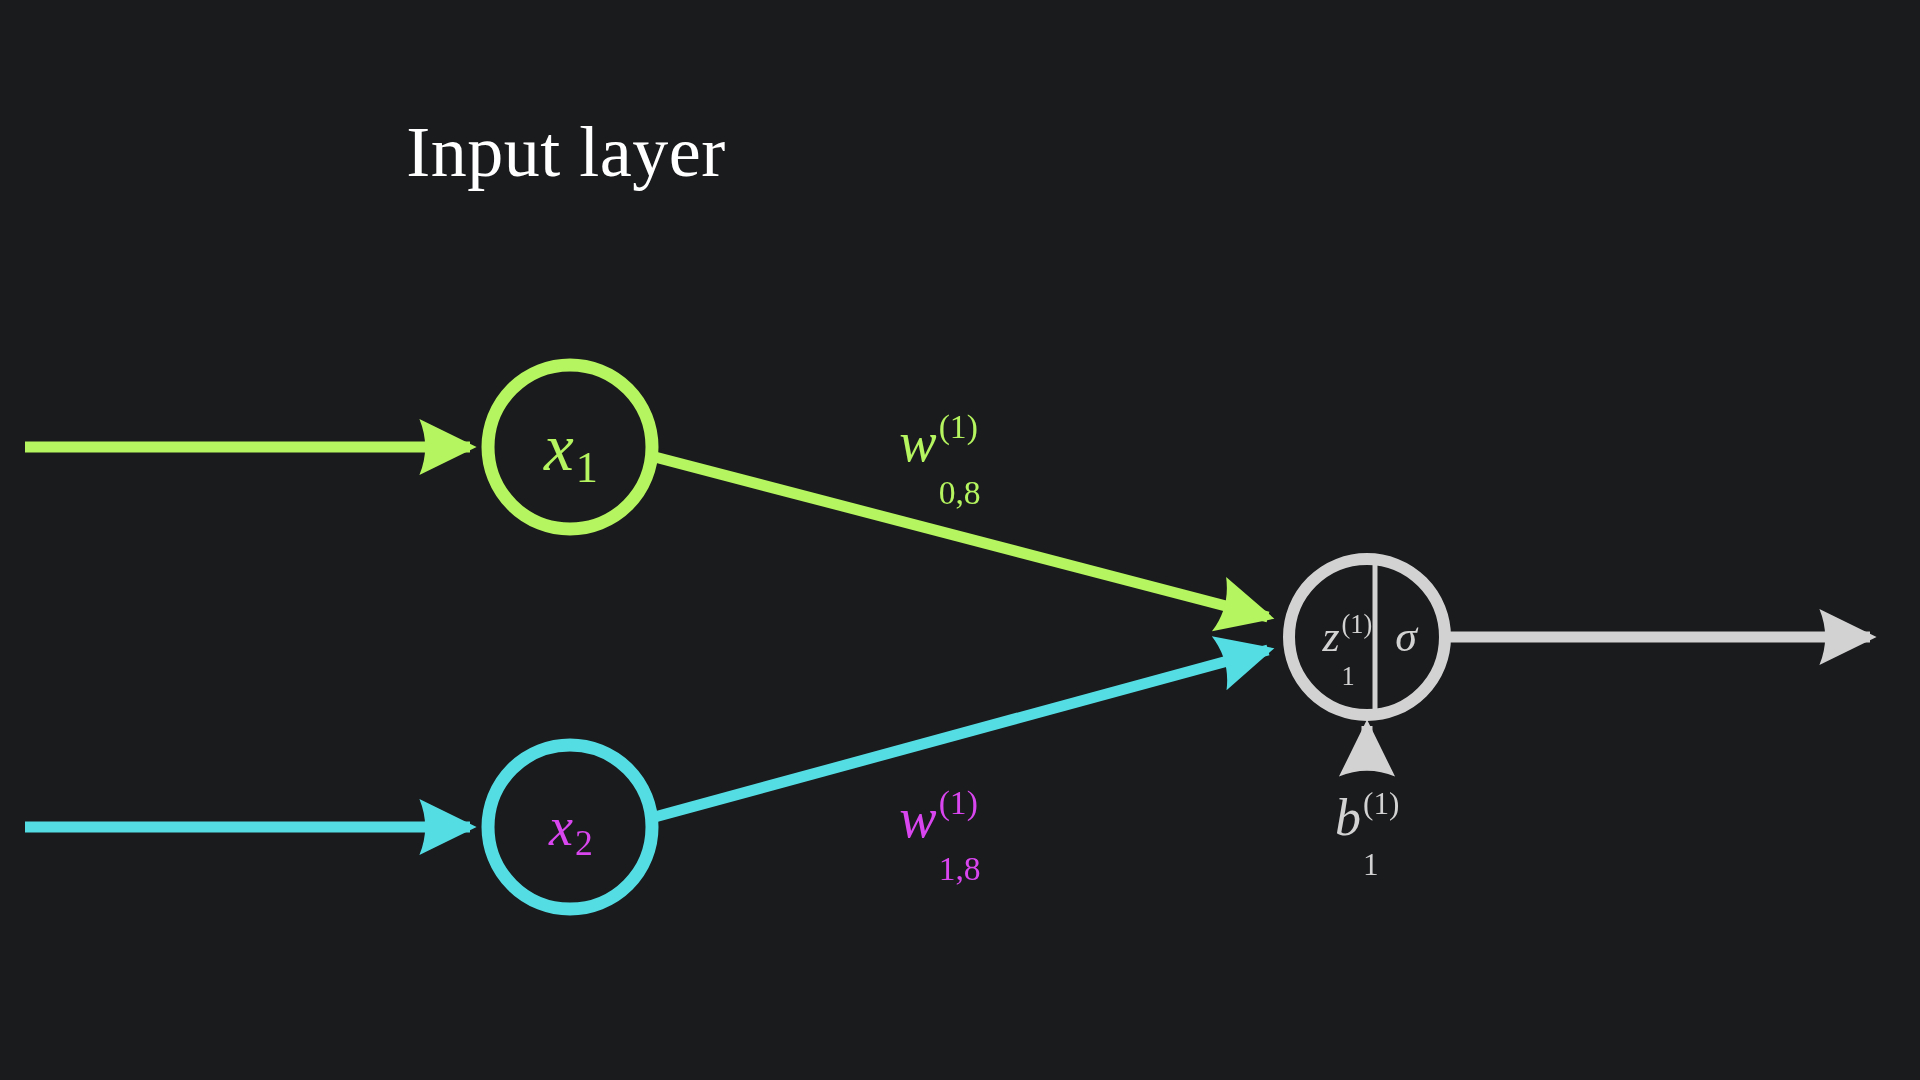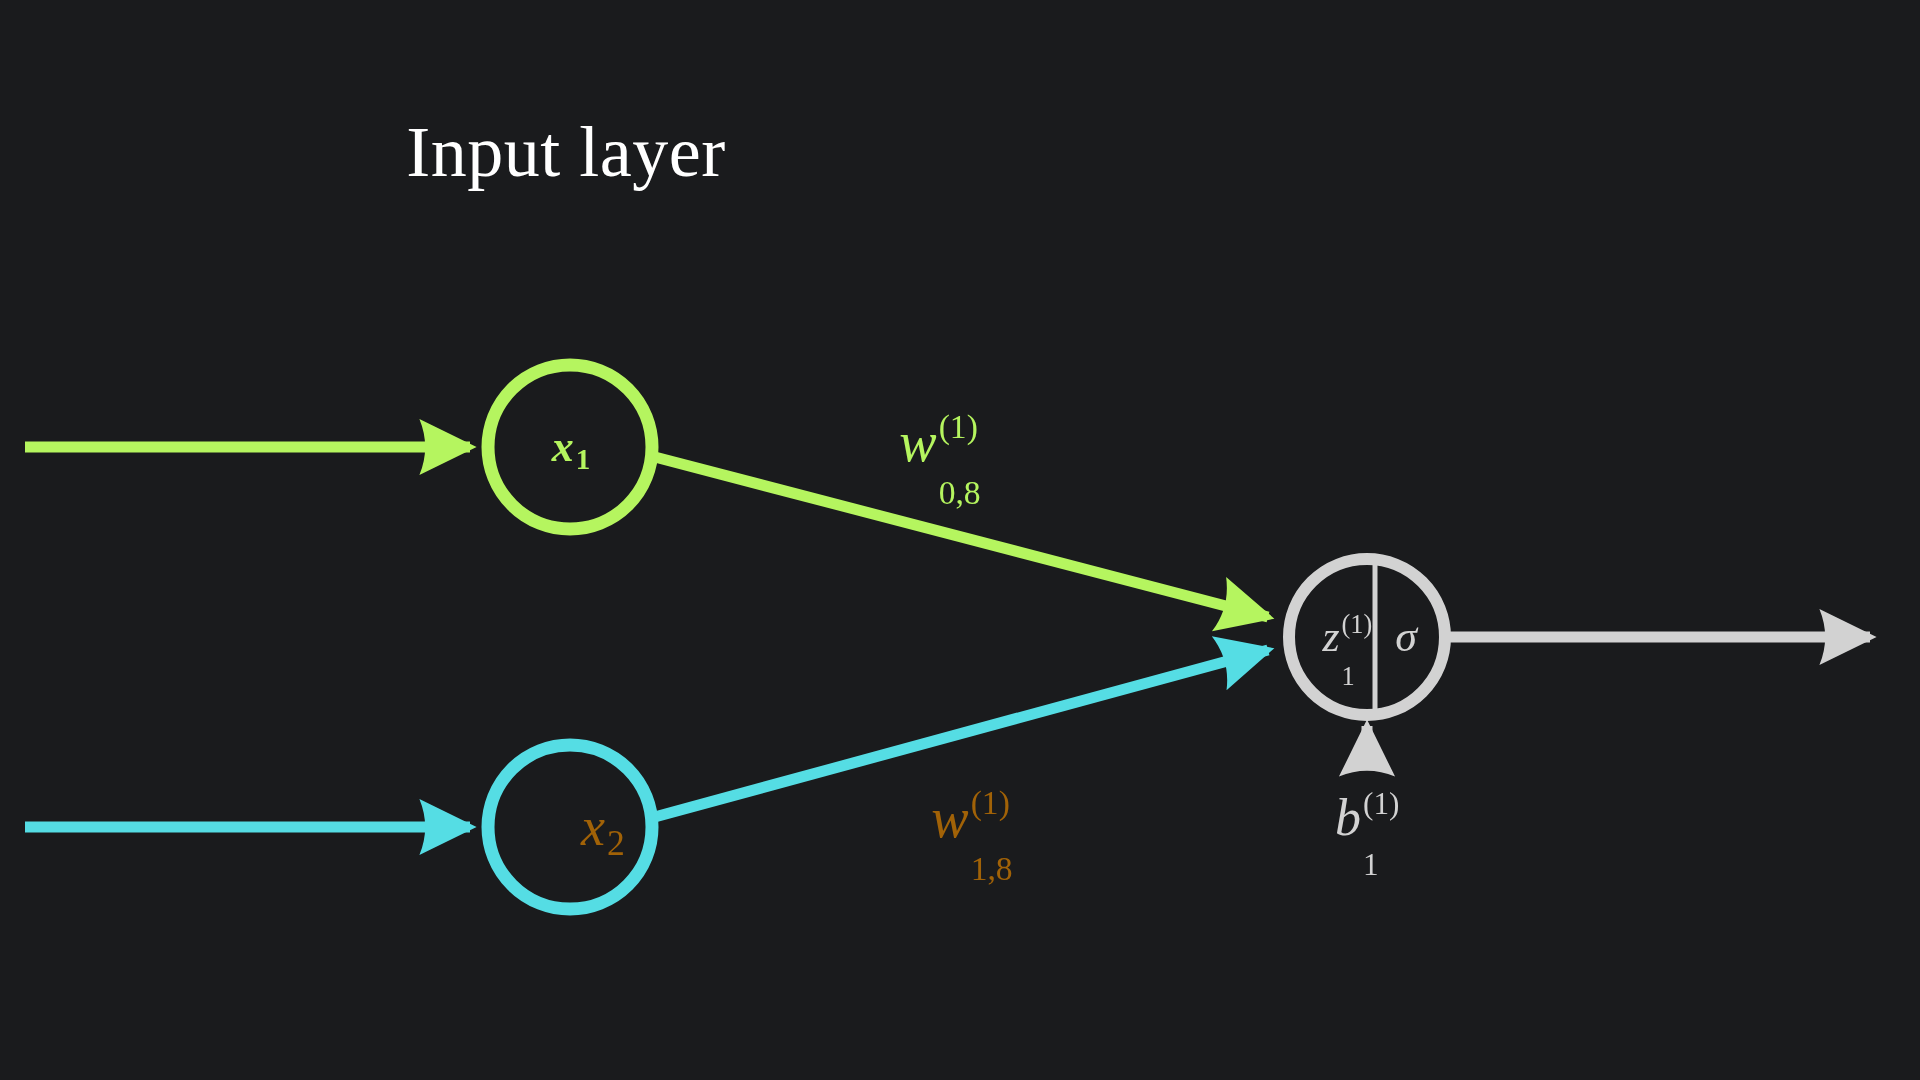--- a/index.html
+++ b/index.html
@@ -83,24 +83,24 @@
 
   
   .node-label {
     position: absolute;
     transform: translate(-50%, -50%);
     white-space: nowrap;
     font-family: "Liberation Serif", "DejaVu Serif", serif;
     line-height: 1;
   }
   .green  { color: #b5f55f; }
-  .cyan   { color: #a16207; margin-left: 32px; }
+  .cyan   { color: #d946ef; }
   .grayc  { color: #d2d2d2; }
 
-  #label-x1 { left: 570px; top: 447px; font-size: 44px; font-weight: bold; }
+  #label-x1 { left: 570px; top: 447px; font-size: 67px; }
   #label-x2 { left: 570px; top: 827px; font-size: 54px; }
   #label-z1 { left: 1331px; top: 637px; font-size: 44px; }
   #label-sigma { left: 1406px; top: 637px; font-size: 44px; }
 
   #label-w11 { left: 918px;  top: 442px; font-size: 56px; }
   #label-w21 { left: 918px;  top: 818px; font-size: 56px; }
   #label-b1  { left: 1348px; top: 818px; font-size: 52px; }
 </style>
 </head>
 <body>

